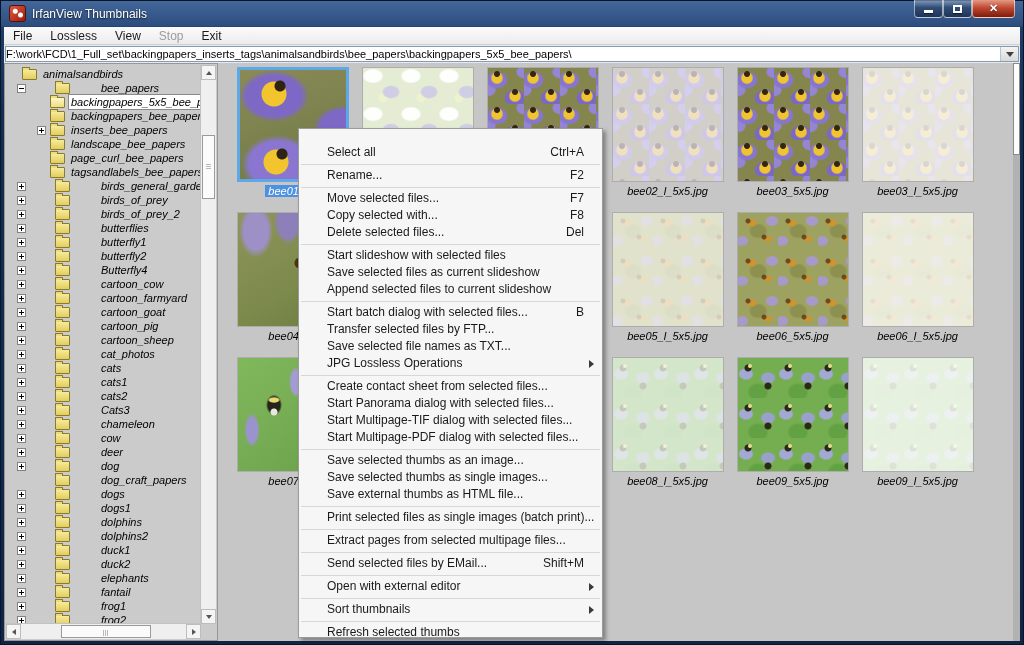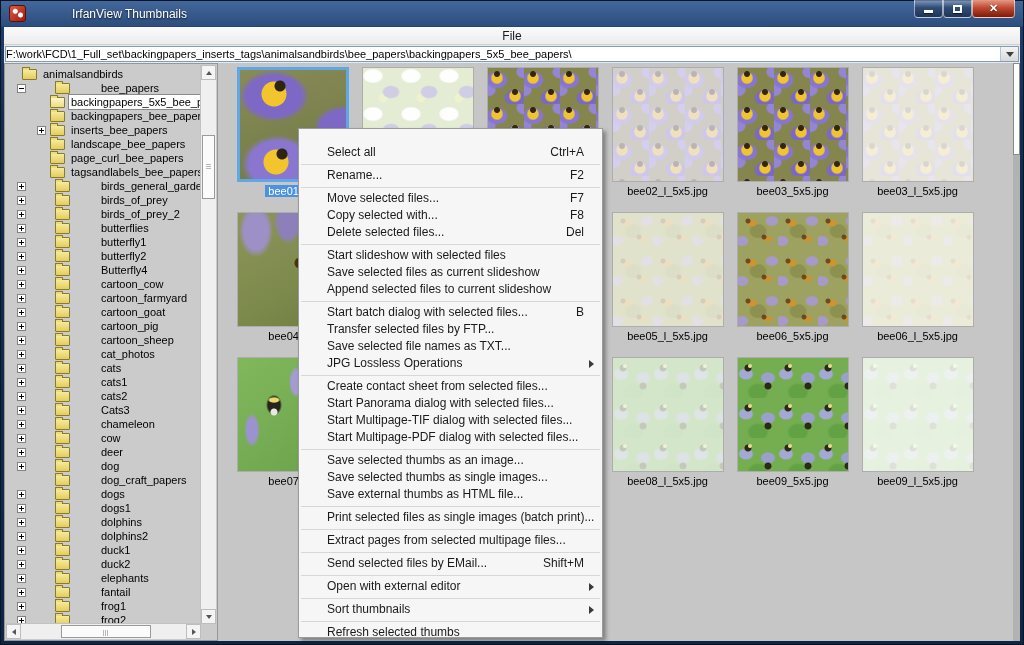--- a/index.html
+++ b/index.html
@@ -5,45 +5,45 @@
   html,body{margin:0;padding:0;background:#555;font-family:"Liberation Sans",sans-serif;}
   .window{position:relative;width:1024px;height:645px;overflow:hidden;
     background:linear-gradient(180deg,#44699c 0,#2c4d7e 26px,#1d3c69 27px,#122c52 120px,#0e2546 100%);
     box-shadow:inset 0 0 0 1px #081527;}
   
   .titlebar{position:absolute;left:0;top:0;right:0;height:27px;display:flex;align-items:center;}
   .appicon{width:15px;height:15px;margin:0 6px 0 9px;border-radius:3px;
     background:radial-gradient(circle at 35% 35%,#fff 0 2px,transparent 3px),
                radial-gradient(circle at 70% 60%,#fff 0 2px,transparent 3px),
                linear-gradient(135deg,#e05a40,#9c1e10);border:1px solid #5a0e06;}
-  .apptitle{color:#fff;font-size:12px;text-shadow:0 1px 2px rgba(0,0,0,.8);margin-left:40px;}
+  .apptitle{color:#fff;font-size:12px;text-shadow:0 1px 2px rgba(0,0,0,.8);}
   .winbtns{position:absolute;right:9px;top:0;display:flex;}
   .wbtn{height:18px;border:1px solid rgba(255,255,255,.55);border-top:none;border-radius:0 0 4px 4px;
     display:flex;align-items:center;justify-content:center;box-sizing:border-box;
     background:linear-gradient(180deg,rgba(180,200,225,.55),rgba(40,60,90,.55) 45%,rgba(15,30,55,.6));}
   .wbtn.min,.wbtn.max{width:29px;}
   .wbtn.close{width:43px;background:linear-gradient(180deg,#e49a84,#c04a32 45%,#7e1a0a);}
   .g-min{width:9px;height:3px;background:#fff;margin-top:6px;box-shadow:0 1px 1px rgba(0,0,0,.5);}
   .g-max{width:9px;height:8px;border:2px solid #fff;box-sizing:border-box;box-shadow:0 1px 1px rgba(0,0,0,.5);}
   .g-close{color:#fff;font-size:11px;font-weight:bold;text-shadow:0 1px 1px rgba(0,0,0,.6);}
   
   .menubar{position:absolute;left:4px;right:4px;top:27px;height:18px;background:linear-gradient(#fbfbfb,#ececec);
-    border-bottom:1px solid #d0d0d0;display:flex;align-items:center;box-sizing:border-box;flex-direction:column;}
+    border-bottom:1px solid #d0d0d0;display:flex;align-items:center;box-sizing:border-box;}
   .mbitem{font-size:12px;color:#1a1a1a;padding:0 9px;line-height:18px;}
   .mbitem.en-false{color:#9b9b9b;}
   
   .addressbar{position:absolute;left:4px;right:4px;top:45px;height:18px;background:#e9e9e9;box-sizing:border-box;}
   .combo{position:absolute;left:1px;right:1px;top:1px;bottom:1px;background:#fff;border:1px solid #7f9db9;
     display:flex;align-items:center;box-sizing:border-box;}
   .combotext{flex:1;font-size:11px;color:#000;white-space:nowrap;overflow:hidden;}
   .combobtn{width:17px;align-self:stretch;background:linear-gradient(#f4f4f4,#d9d9d9);border-left:1px solid #b5c4d4;
     display:flex;align-items:center;justify-content:center;}
   .g-drop{width:0;height:0;border-left:4px solid transparent;border-right:4px solid transparent;border-top:5px solid #404040;}
   
-  .content{position:absolute;left:4px;right:4px;top:63px;bottom:4px;background:#c6c6c6;}
+  .content{position:absolute;left:4px;right:4px;top:63px;bottom:4px;background:#c6c6c6;font-style:italic;}
   
   .treepanel{position:absolute;left:0;top:0;bottom:0;width:214px;background:#cbcbcb;border:1px solid #979797;box-sizing:border-box;}
   .treerows{position:absolute;left:1px;top:1px;right:16px;bottom:16px;overflow:hidden;padding-top:2px;}
   .trow{height:14px;line-height:14px;display:flex;align-items:center;font-size:11px;color:#000;white-space:nowrap;}
   .trow.d0{padding-left:3px;} .trow.d1{padding-left:11px;gap:25px;} .trow.d2{padding-left:31px;}
   .expander{width:9px;height:9px;box-sizing:border-box;border:1px solid #828282;background:#fff;position:relative;margin-right:4px;flex:none;}
   .expander::before{content:"";position:absolute;left:1px;right:1px;top:3px;height:1px;background:#000;}
   .expander.ex-plus::after{content:"";position:absolute;top:1px;bottom:1px;left:3px;width:1px;background:#000;}
   .expander.ex-none{visibility:hidden;}
   .folder{width:15px;height:11px;flex:none;position:relative;margin-right:4px;

